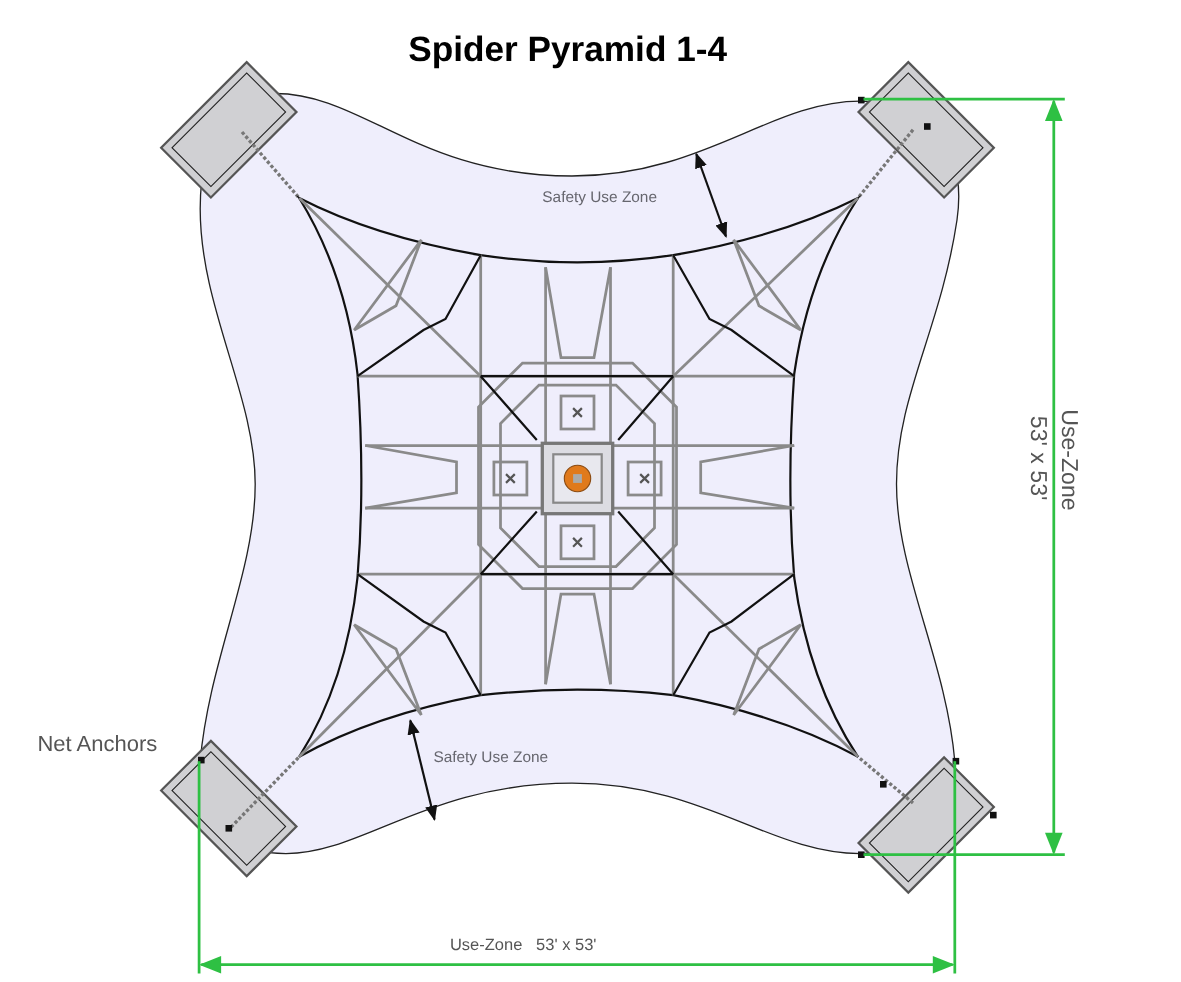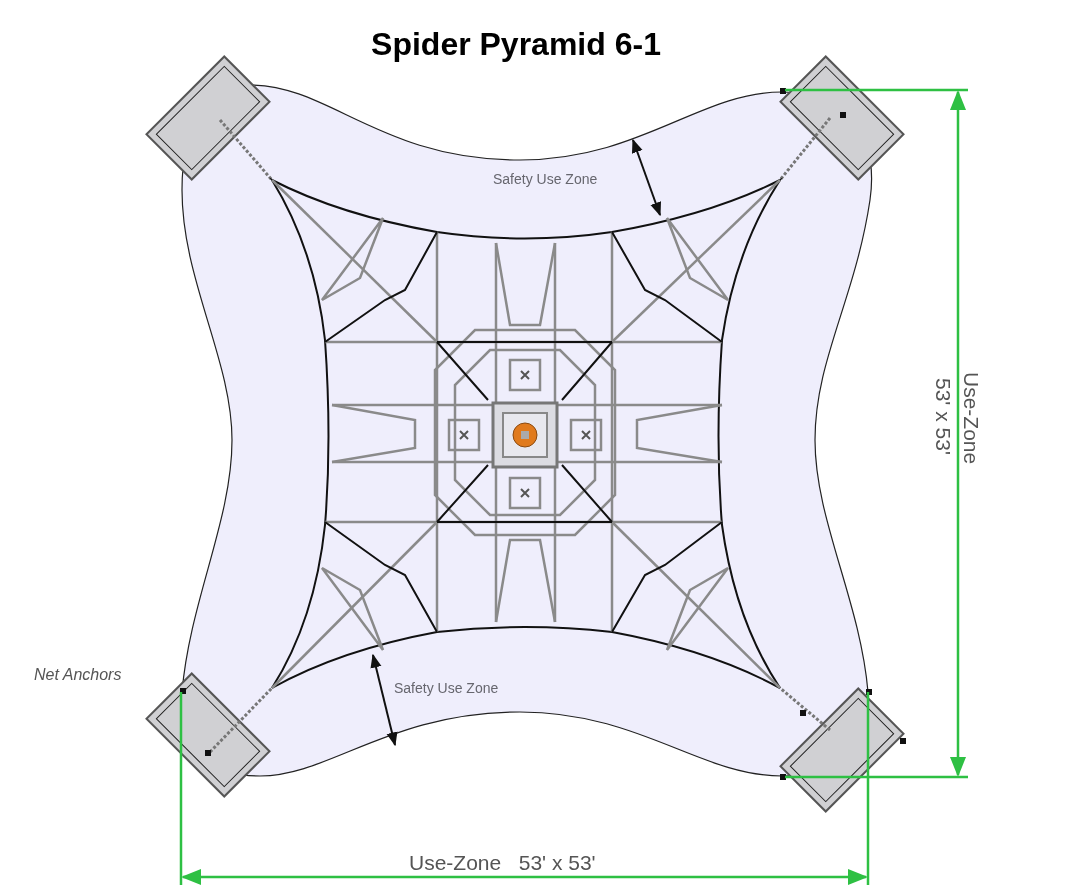--- a/index.html
+++ b/index.html
@@ -1,19 +1,19 @@
 <!DOCTYPE html>
 <html><head>
 <meta charset="utf-8">
 <style>
   html, body { margin: 0; padding: 0; background: #ffffff; }
   body { width: 1074px; height: 893px; position: relative; overflow: hidden; font-family: "Liberation Sans", sans-serif; }
   .title { position: absolute; left: 0; width: 1032px; top: 26px; text-align: center; font-weight: bold; font-size: 32px; color: #000; }
   .lbl { position: absolute; color: #66666e; font-size: 14px; white-space: nowrap; }
-  .lbl-big { font-size: 21px; color: #555; }
+  .lbl-big { font-size: 15px; color: #555; }
   svg#diagram { position: absolute; left: 0; top: 0; }
   .vert { position: absolute; transform-origin: left top; transform: rotate(90deg); white-space: nowrap; font-size: 21px; color: #555; line-height: 24px; }
 </style>
 </head>
 <body>
 
 <svg id="diagram" width="1074" height="893" viewBox="0 0 1074 893">
   <defs>
     <marker id="arrGreen" viewBox="0 0 10 10" refX="9" refY="5" markerWidth="10" markerHeight="8" orient="auto-start-reverse">
       <path d="M0,1 L10,5 L0,9 z" fill="#2ec043"></path>
@@ -134,19 +134,19 @@
   <g stroke="#2ec043" stroke-width="2.5" fill="none">
     <line x1="785" y1="90" x2="968" y2="90"></line>
     <line x1="785" y1="777" x2="968" y2="777"></line>
     <line x1="958" y1="92" x2="958" y2="775" marker-start="url(#arrGreen)" marker-end="url(#arrGreen)"></line>
     <line x1="181" y1="692" x2="181" y2="885"></line>
     <line x1="868" y1="692" x2="868" y2="885"></line>
     <line x1="183" y1="877" x2="866" y2="877" marker-start="url(#arrGreen)" marker-end="url(#arrGreen)"></line>
   </g>
 </svg>
 
-<div class="title">Spider Pyramid 6-1</div>
+<div class="title">Spider Pyramid 1-4</div>
 <div class="lbl" style="left:493px;top:171px;">Safety Use Zone</div>
 <div class="lbl" style="left:394px;top:680px;">Safety Use Zone</div>
-<div class="lbl lbl-big" style="left:34px;top:666px;font-size:16px;font-style:italic;">Net Anchors</div>
+<div class="lbl lbl-big" style="left:34px;top:666px;font-size:20px;">Net Anchors</div>
 <div class="lbl lbl-big" style="left:409px;top:851px;white-space:pre;">Use-Zone   53' x 53'</div>
 <div class="vert" style="left:983px;top:372px;">Use-Zone</div>
 <div class="vert" style="left:955px;top:378px;">53' x 53'</div>
 
 </body></html>

